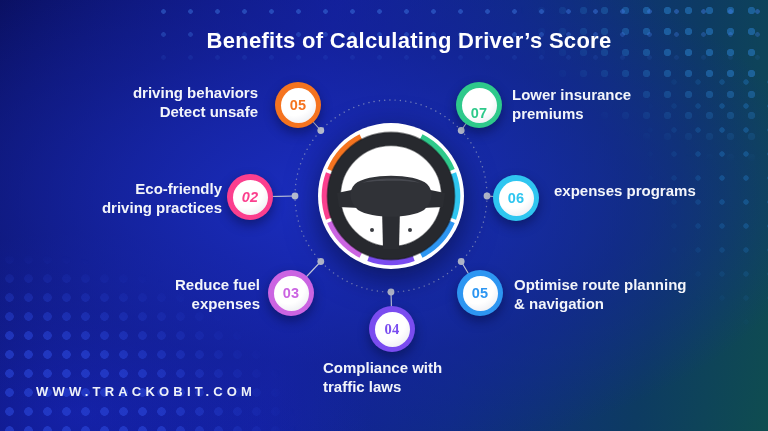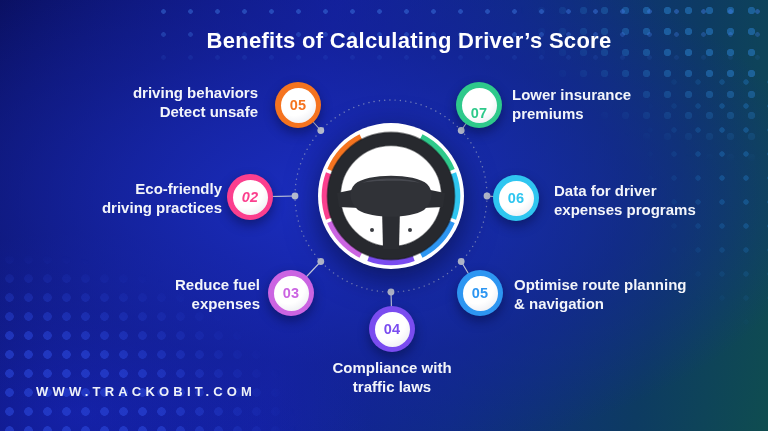--- a/index.html
+++ b/index.html
@@ -63,21 +63,21 @@
   .b4{left:369px;top:306px}.b5{left:457px;top:270px}.b6{left:493px;top:175px}
   .b7{left:456px;top:82px}
   
   .label{
     position:absolute;color:#f3f5fa;font-size:15px;font-weight:600;
     line-height:18.5px;white-space:nowrap;
   }
   .t1{right:510px;top:84px;text-align:right}
   .t2{right:546px;top:180px;text-align:right}
   .t3{right:508px;top:276px;text-align:right}
-  .t4{left:316px;top:359px;width:152px;text-align:center}
+  .t4{left:323px;top:359px;width:152px;}
   .t5{left:514px;top:276px;text-align:left}
   .t6{left:554px;top:182px;text-align:left}
   .t7{left:512px;top:86px;text-align:left}
   .footer{
     position:absolute;left:36px;top:384px;color:#eef1f8;
     font-size:13px;font-weight:700;letter-spacing:4.2px;
   }
 </style>
 </head>
 <body>
@@ -152,21 +152,21 @@
   <div class="badge b2" style="background: rgb(251, 63, 142); font-style: italic;">
     <div class="inner">
       <span class="num" style="color: rgb(251, 63, 142);">02</span>
     </div>
   </div>
   <div class="badge b3" style="background: rgb(203, 100, 226);">
     <div class="inner">
       <span class="num" style="color: rgb(203, 100, 226);">03</span>
     </div>
   </div>
-  <div class="badge b4" style="background: rgb(122, 76, 240);">
+  <div class="badge b4" style="background: rgb(122, 76, 240); font-family: Liberation Serif, serif;">
     <div class="inner">
       <span class="num" style="color: rgb(122, 76, 240);">04</span>
     </div>
   </div>
   <div class="badge b5" style="background: rgb(45, 150, 242);">
     <div class="inner">
       <span class="num" style="color: rgb(45, 150, 242);">05</span>
     </div>
   </div>
   <div class="badge b6" style="background: rgb(47, 198, 240);">
@@ -194,21 +194,20 @@
   </div>
   <div class="label t4">
     <div>Compliance with</div>
     <div>traffic laws</div>
   </div>
   <div class="label t5">
     <div>Optimise route planning</div>
     <div>&amp; navigation</div>
   </div>
   <div class="label t6">
-    <div>Data for driver</div>
     <div>expenses programs</div>
   </div>
   <div class="label t7">
     <div>Lower insurance</div>
     <div>premiums</div>
   </div>
 
   <div class="footer">WWW.TRACKOBIT.COM</div>
 </div>
 

